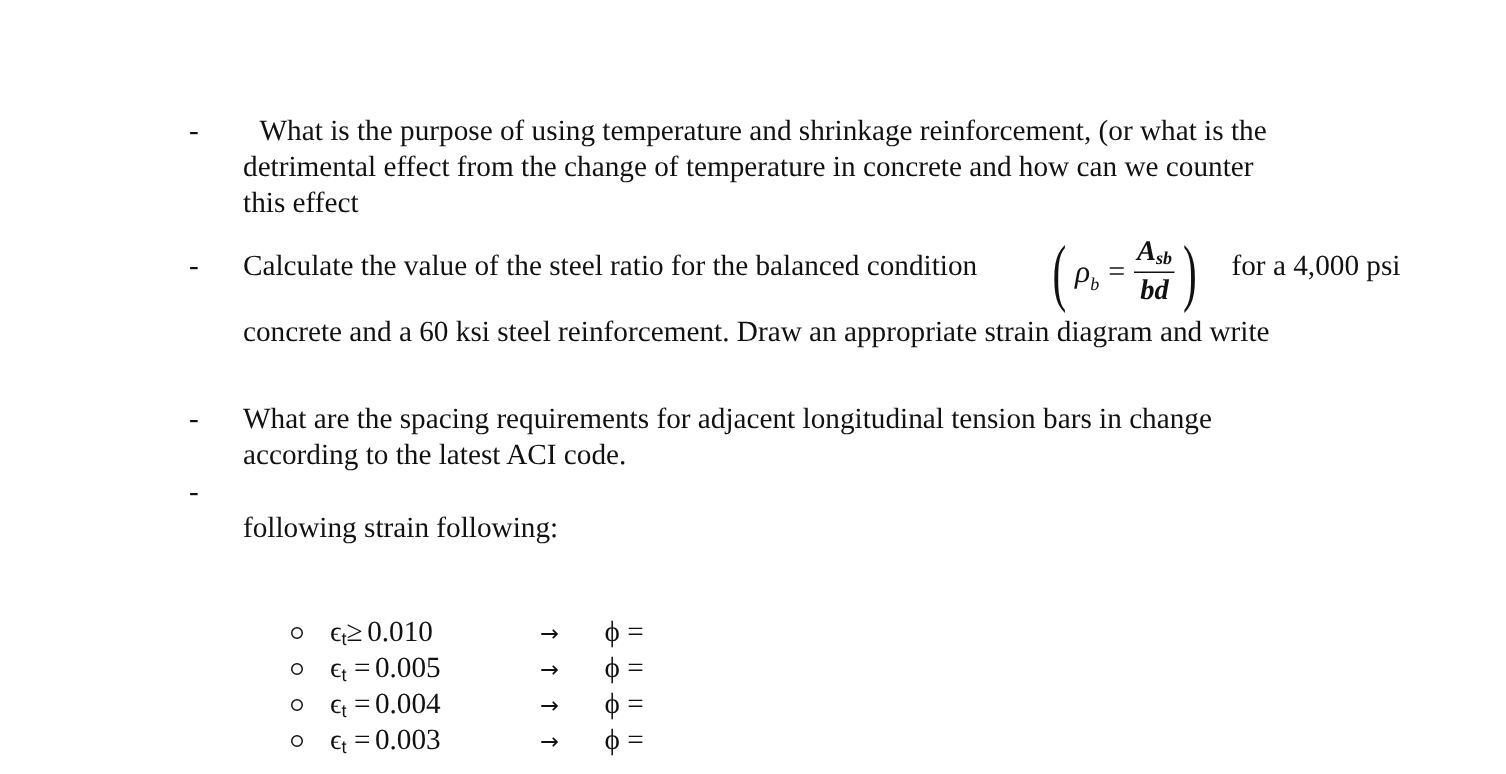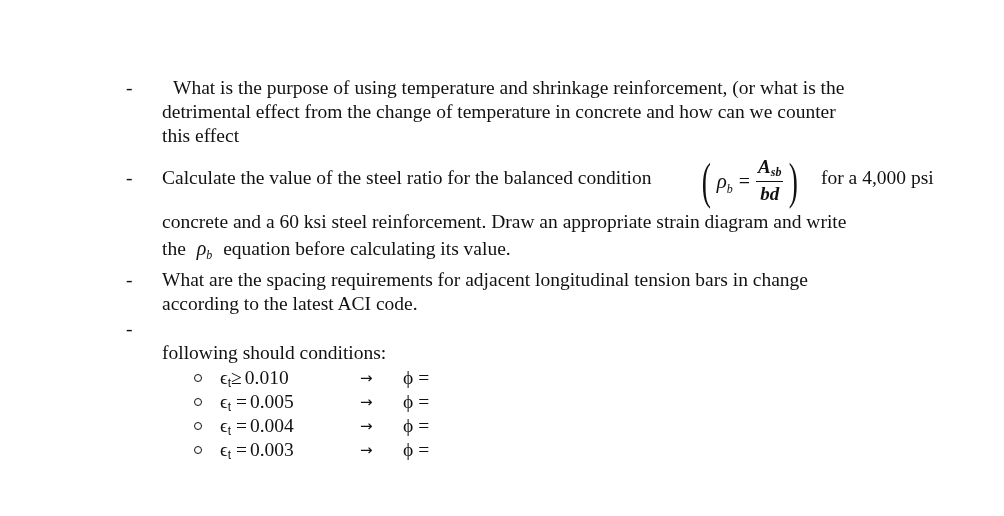--- a/index.html
+++ b/index.html
@@ -106,20 +106,21 @@
       line-height: 24px;
     }
     
     .sub-row {
       position: absolute;
       left: 194px;
       height: 24px;
       width: 260px;
       font-size: 19.5px;
       line-height: 24px;
+      margin-top: 44px;
     }
     .circle {
       position: absolute;
       left: 0;
       top: 8px;
       width: 8px;
       height: 8px;
       border: 1.3px solid #111;
       border-radius: 50%;
       box-sizing: border-box;
@@ -175,32 +176,27 @@
       <span class="frac">
         <span class="num"><span>A</span><span class="sub">sb</span></span>
         <span class="den">bd</span>
       </span>
     </span>
     <span class="paren">)</span>
   </div>
   <div class="after-eq">for a 4,000 psi</div>
 
   <div class="line" style="top:210px;">concrete and a 60 ksi steel reinforcement.  Draw an appropriate strain diagram and write</div>
-  <div class="line" style="top:236px;">
-    <span>the</span>
-    <span class="ital-rho" style="margin-left:6px;"><span>ρ</span><span class="sub">b</span></span>
-    <span style="margin-left:6px;">equation before calculating its value.</span>
-  </div>
 
   <div class="dash" style="top:268px;">-</div>
   <div class="line" style="top:268px;">What are the spacing requirements for adjacent longitudinal tension bars in change</div>
   <div class="line" style="top:292px;">according to the latest ACI code.</div>
 
   <div class="dash" style="top:317px;">-</div>
-  <div class="line" style="top:341px;">following should conditions:</div>
+  <div class="line" style="top:341px;">following strain following:</div>
 
   <div class="sub-row" style="top:366px;">
     <span class="circle"></span>
     <span class="cond"><span class="eps">ϵ</span><span class="tsub">t</span><span>≥</span><span style="margin-left:3px;">0.010</span></span>
     <span class="arrow">→</span>
     <span class="phi">ϕ =</span>
   </div>
 
   <div class="sub-row" style="top:390px;">
     <span class="circle"></span>

